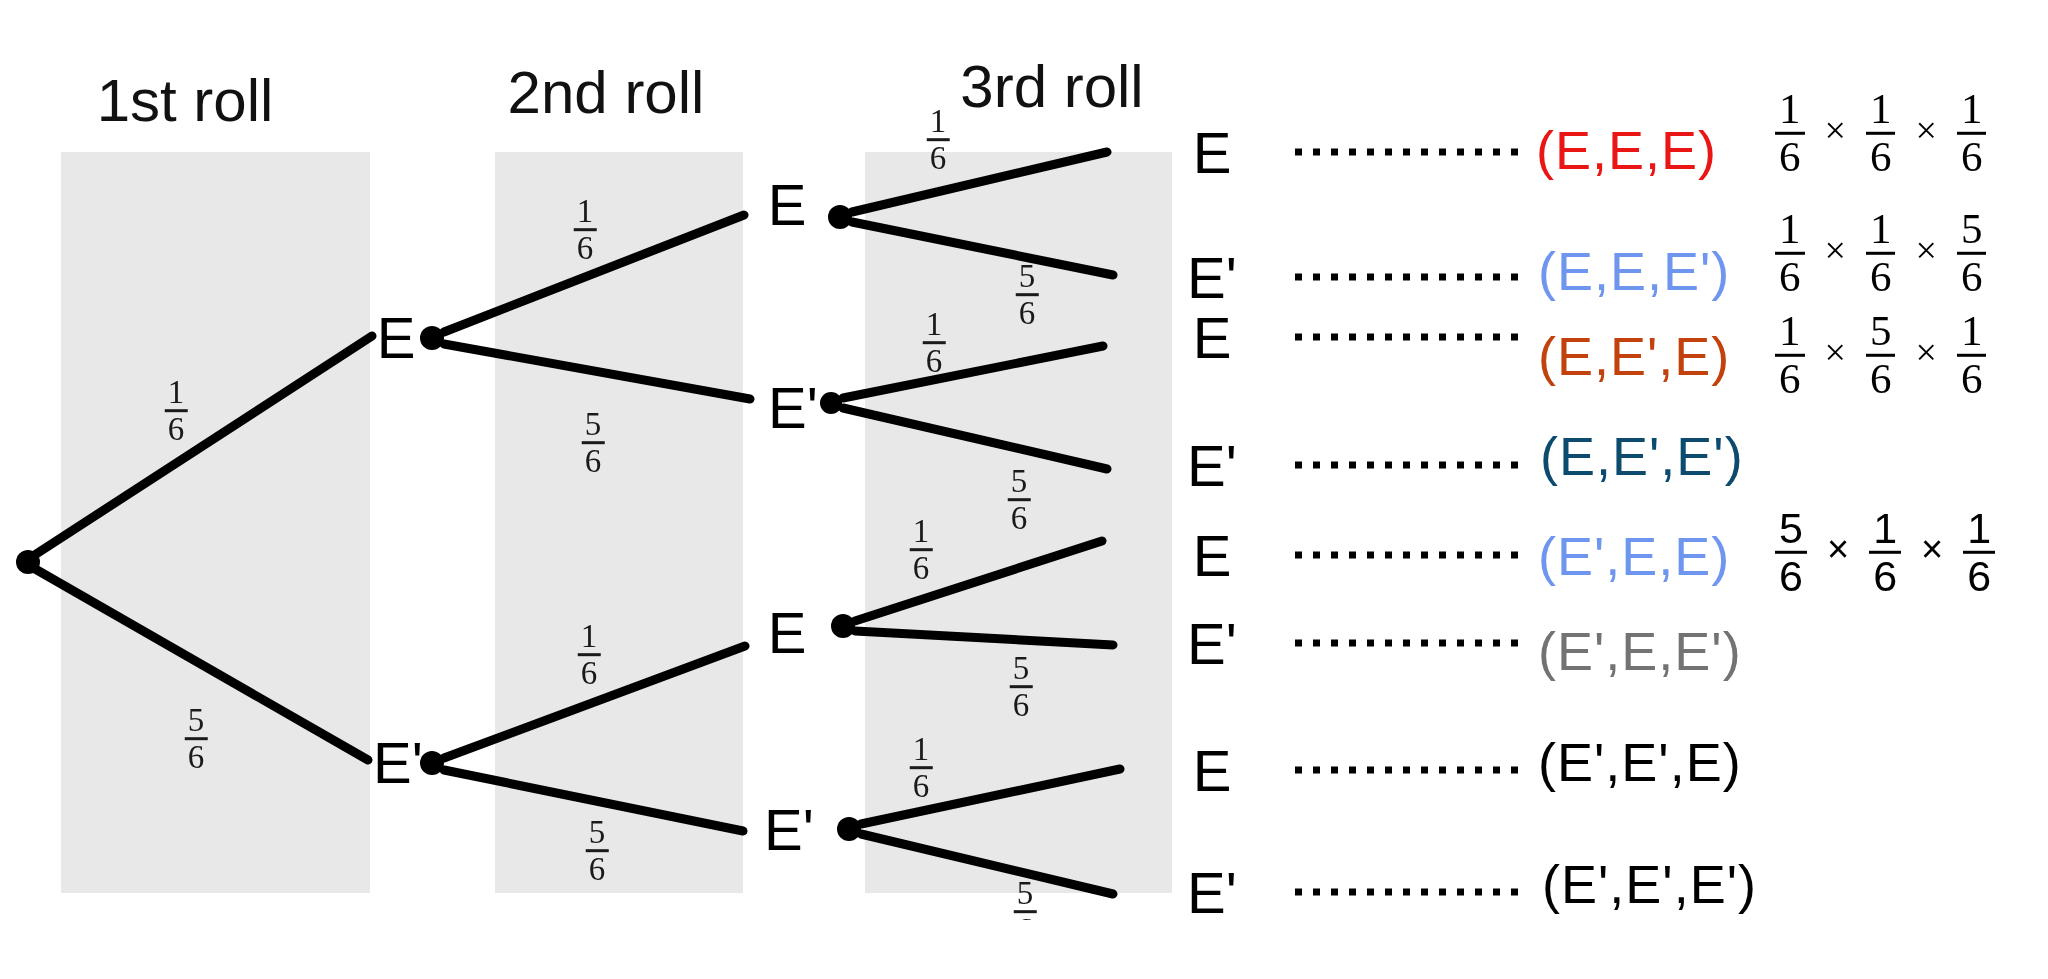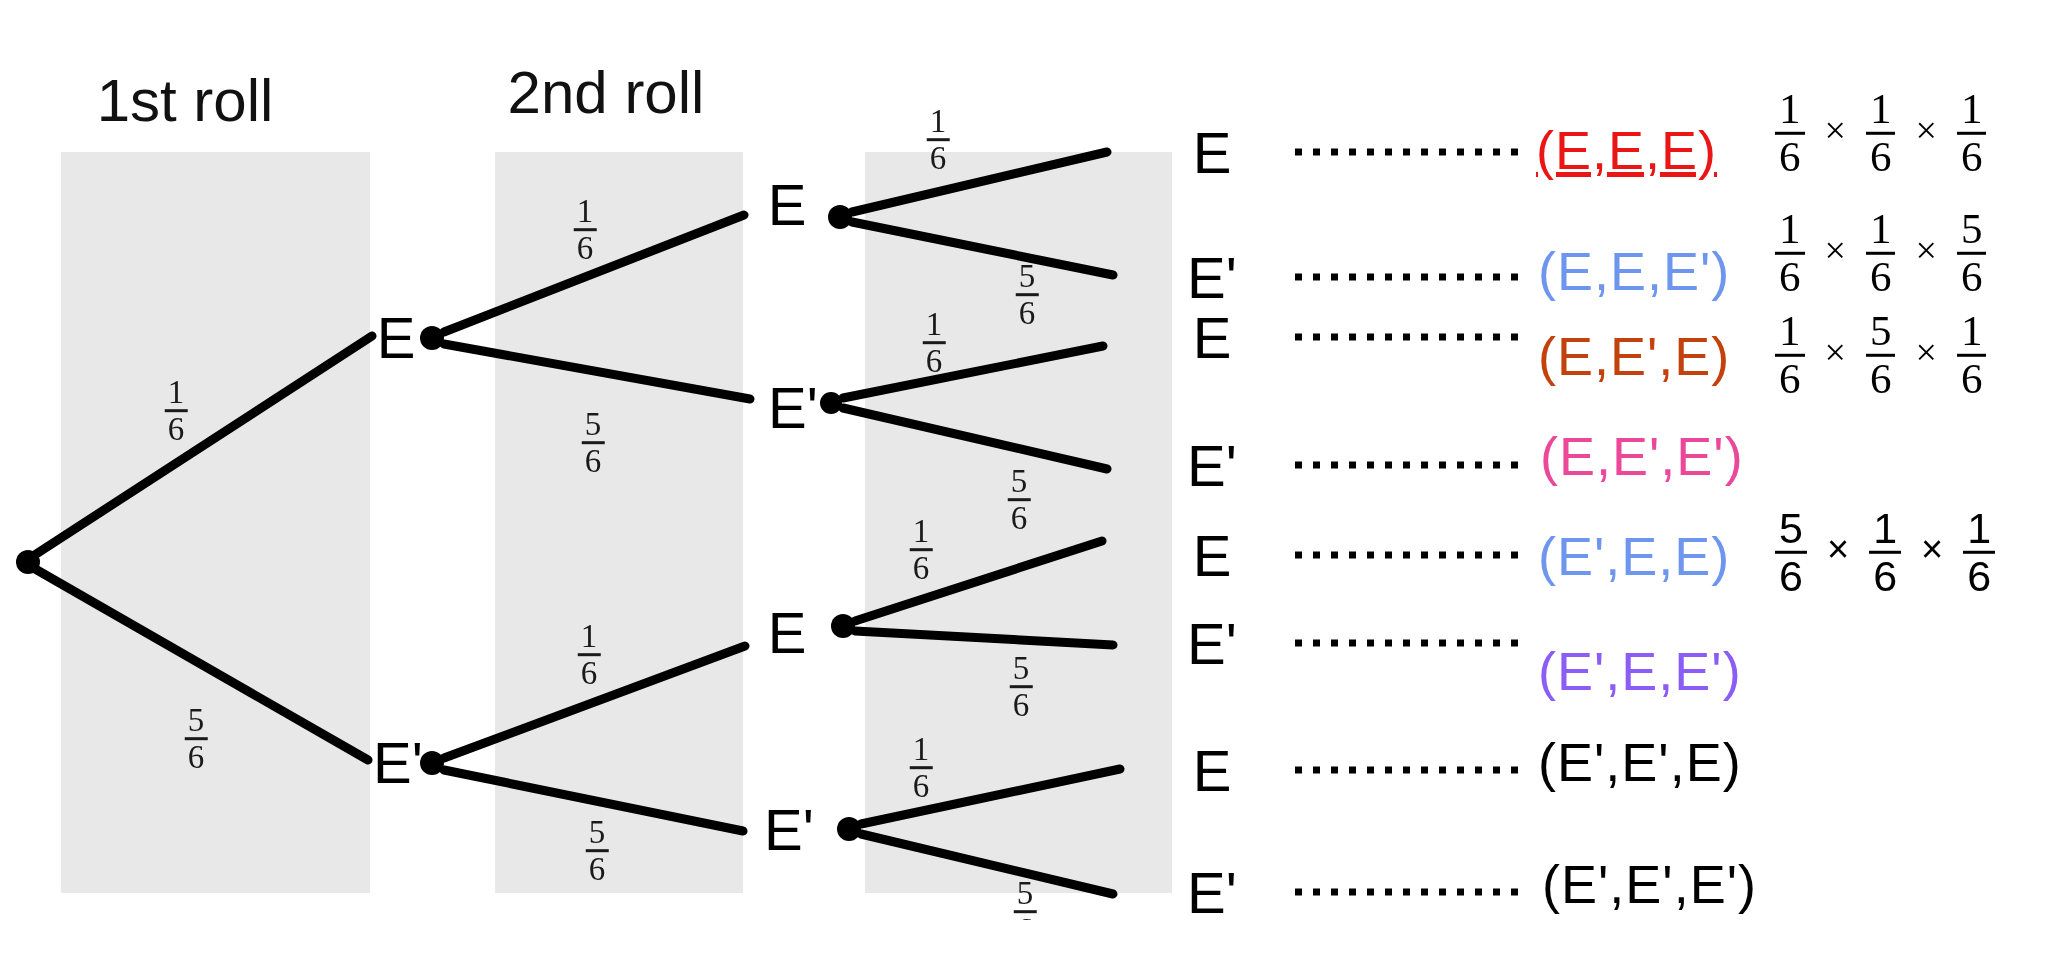--- a/index.html
+++ b/index.html
@@ -67,20 +67,21 @@
       <line x1="1295" y1="465" x2="1527" y2="465"></line>
       <line x1="1295" y1="555" x2="1527" y2="555"></line>
       <line x1="1295" y1="643" x2="1527" y2="643"></line>
       <line x1="1295" y1="770" x2="1527" y2="770"></line>
       <line x1="1295" y1="892" x2="1527" y2="892"></line>
     </g>
   </svg>
 
   <div class="hdr" style="left:185px;top:100px">1st roll</div>
   <div class="hdr" style="left:606px;top:92px">2nd roll</div>
+  <div class="hdr" style="left:1052px;top:86px">3rd roll</div>
 
   <div class="nlabel" style="left:396px;top:337px">E</div>
   <div class="nlabel" style="left:398px;top:762px">E'</div>
   <div class="nlabel" style="left:787px;top:204px">E</div>
   <div class="nlabel" style="left:793px;top:407px">E'</div>
   <div class="nlabel" style="left:787px;top:632px">E</div>
   <div class="nlabel" style="left:789px;top:829px">E'</div>
 
   <div class="nlabel" style="left:1212px;top:152px">E</div>
   <div class="nlabel" style="left:1212px;top:277px">E'</div>
@@ -141,26 +142,26 @@
     </div>
   <div class="tfrac" style="left:921px;top:768px">
       <span class="num">1</span>
       <span class="den">6</span>
     </div>
   <div class="tfrac" style="left:1025px;top:912px">
       <span class="num">5</span>
       <span class="den">6</span>
     </div>
 
-  <div class="outcome" style="left: 1536px; top: 150px; color: rgb(234, 21, 21); text-decoration: underline;">(E,E,E)</div>
+  <div class="outcome" style="left: 1536px; top: 150px; color: rgb(234, 21, 21);">(E,E,E)</div>
   <div class="outcome" style="left: 1538px; top: 271px; color: rgb(110, 150, 238); text-align: right;">(E,E,E')</div>
   <div class="outcome" style="left: 1538px; top: 356px; color: #c2410c;">(E,E',E)</div>
-  <div class="outcome" style="left: 1540px; top: 456px; color: #ec4899; text-align: center;">(E,E',E')</div>
+  <div class="outcome" style="left: 1540px; top: 456px; color: #0c4a6e; text-align: center;">(E,E',E')</div>
   <div class="outcome" style="left: 1538px; top: 556px; color: rgb(110, 150, 238);">(E',E,E)</div>
-  <div class="outcome" style="left: 1538px; top: 651px; color: #8b5cf6; margin-top: 20px;">(E',E,E')</div>
+  <div class="outcome" style="left: 1538px; top: 651px; color: #737373;">(E',E,E')</div>
   <div class="outcome" style="left: 1542px; top: 884px; color: rgb(0, 0, 0);">(E',E',E')</div>
   <div class="outcome" style="left: 1538px; top: 762px; color: rgb(0, 0, 0);">(E',E',E)</div>
 
   <div class="formula serif" style="left:1775px;top:133px">
     <span class="ffrac">
         <span class="num">1</span>
         <span class="den">6</span>
       </span>
     <span class="ftimes">×</span>
     <span class="ffrac">

